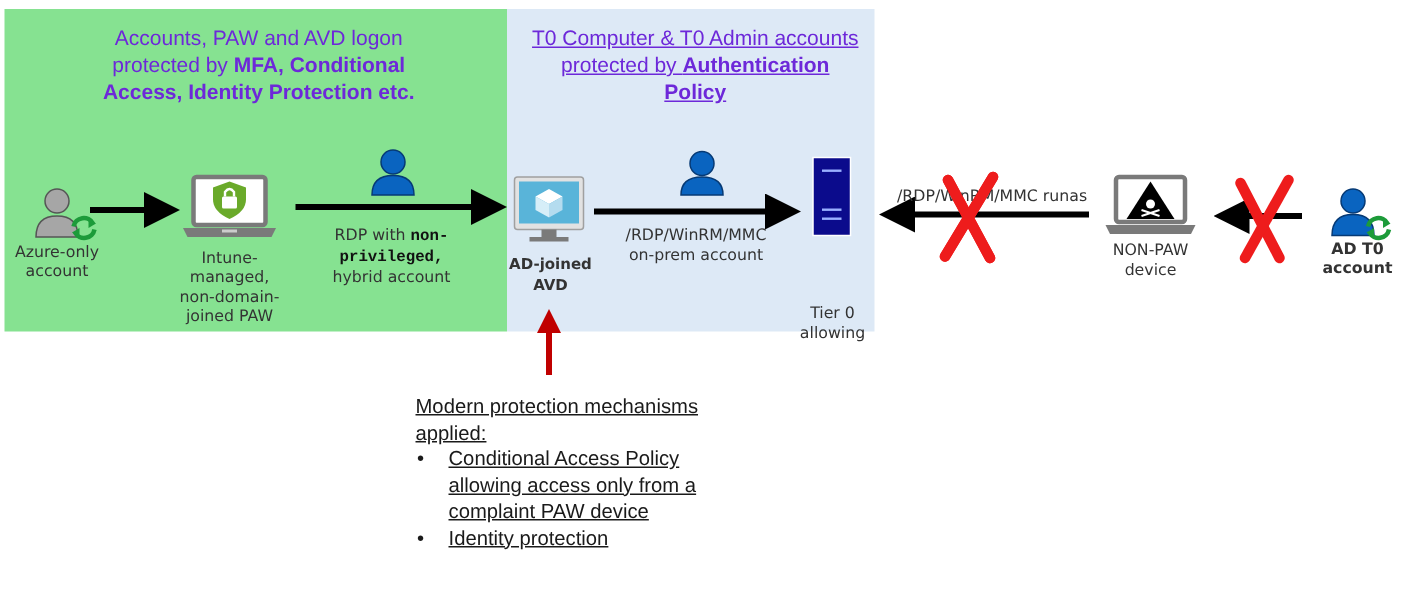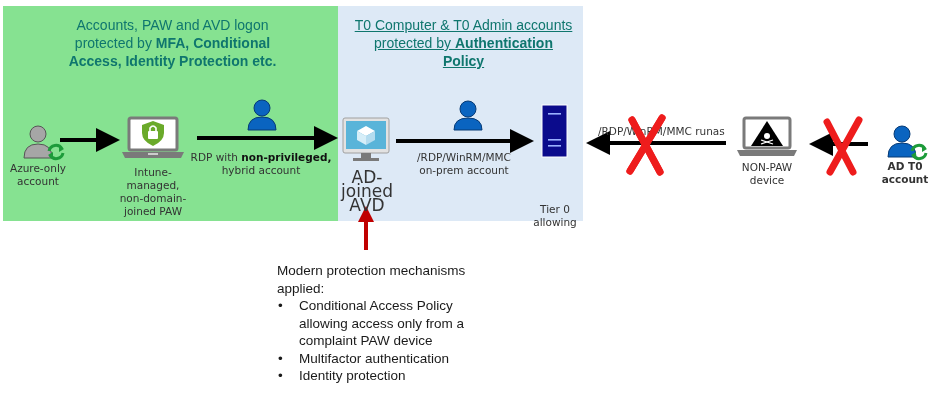--- a/index.html
+++ b/index.html
@@ -1,26 +1,26 @@
 <!DOCTYPE html>
 <html><head>
 <meta charset="utf-8">
 <style>
   * { box-sizing: border-box; margin: 0; padding: 0; }
   html, body { width: 939px; height: 400px; background: #ffffff; overflow: hidden; }
   body { position: relative; font-family: "Liberation Sans", sans-serif; color: #222; }
   .zone { position: absolute; top: 6px; height: 215px; }
   .zone-green { left: 3px; width: 335px; background: #86e291; }
   .zone-blue { left: 338px; width: 245px; background: #dde9f6; }
-  .zone-title { position: absolute; text-align: center; font-size: 14px; line-height: 18px; color: #0f766e; }
+  .zone-title { position: absolute; text-align: center; font-size: 14px; line-height: 18px; color: #6d28d9; }
   .zone-title b { font-weight: bold; }
   .abs { position: absolute; }
   .lbl { position: absolute; text-align: center; font-family: "DejaVu Sans", sans-serif; font-size: 10.5px; line-height: 13px; color: #333; }
-  .lbl b { font-weight: bold; color: #111; }
-  .note { position: absolute; left: 277px; top: 262px; width: 240px; font-size: 13.5px; line-height: 17.5px; color: #1a1a1a; }
+  .lbl b { font-weight: bold; color: #111; font-family: Liberation Mono, monospace; }
+  .note { position: absolute; left: 277px; top: 262px; width: 240px; font-size: 13.5px; line-height: 17.5px; color: #1a1a1a; text-decoration: underline; }
   .note ul { list-style: none; }
   .note li { position: relative; padding-left: 22px; }
   .note li::before { content: "•"; position: absolute; left: 1px; top: 0; }
   svg { overflow: visible; }
 </style>
 </head>
 <body>
 
 <div class="zone zone-green"></div>
 <div class="zone zone-blue"></div>
@@ -140,21 +140,21 @@
 <div class="lbl" style="left:8px; top:162px; width:60px;">
   <div>Azure-only</div>
   <div>account</div>
 </div>
 <div class="lbl" style="left:118px; top:166px; width:70px;">
   <div>Intune-</div>
   <div>managed,</div>
   <div>non-domain-</div>
   <div>joined PAW</div>
 </div>
-<div class="lbl" style="left:336px; top:170px; width:62px; font-size:17px; line-height:14px;">
+<div class="lbl" style="left:336px; top:170px; width:62px; font-size:10px; line-height:14px;font-weight:bold;">
   <div>AD-joined</div>
   <div>AVD</div>
 </div>
 <div class="lbl" style="left:528px; top:161px; width:54px;margin-top:42px;">
   <div>Tier 0</div>
   <div>allowing</div>
 </div>
 <div class="lbl" style="left:732px; top:161px; width:70px;">
   <div>NON-PAW</div>
   <div>device</div>
@@ -184,19 +184,16 @@
 <div class="note">
   <div>Modern protection mechanisms</div>
   <div>applied:</div>
   <ul>
     <li>
       <div>Conditional Access Policy</div>
       <div>allowing access only from a</div>
       <div>complaint PAW device</div>
     </li>
     <li>
-      <div>Multifactor authentication</div>
-    </li>
-    <li>
       <div>Identity protection</div>
     </li>
   </ul>
 </div>
 
 </body></html>

